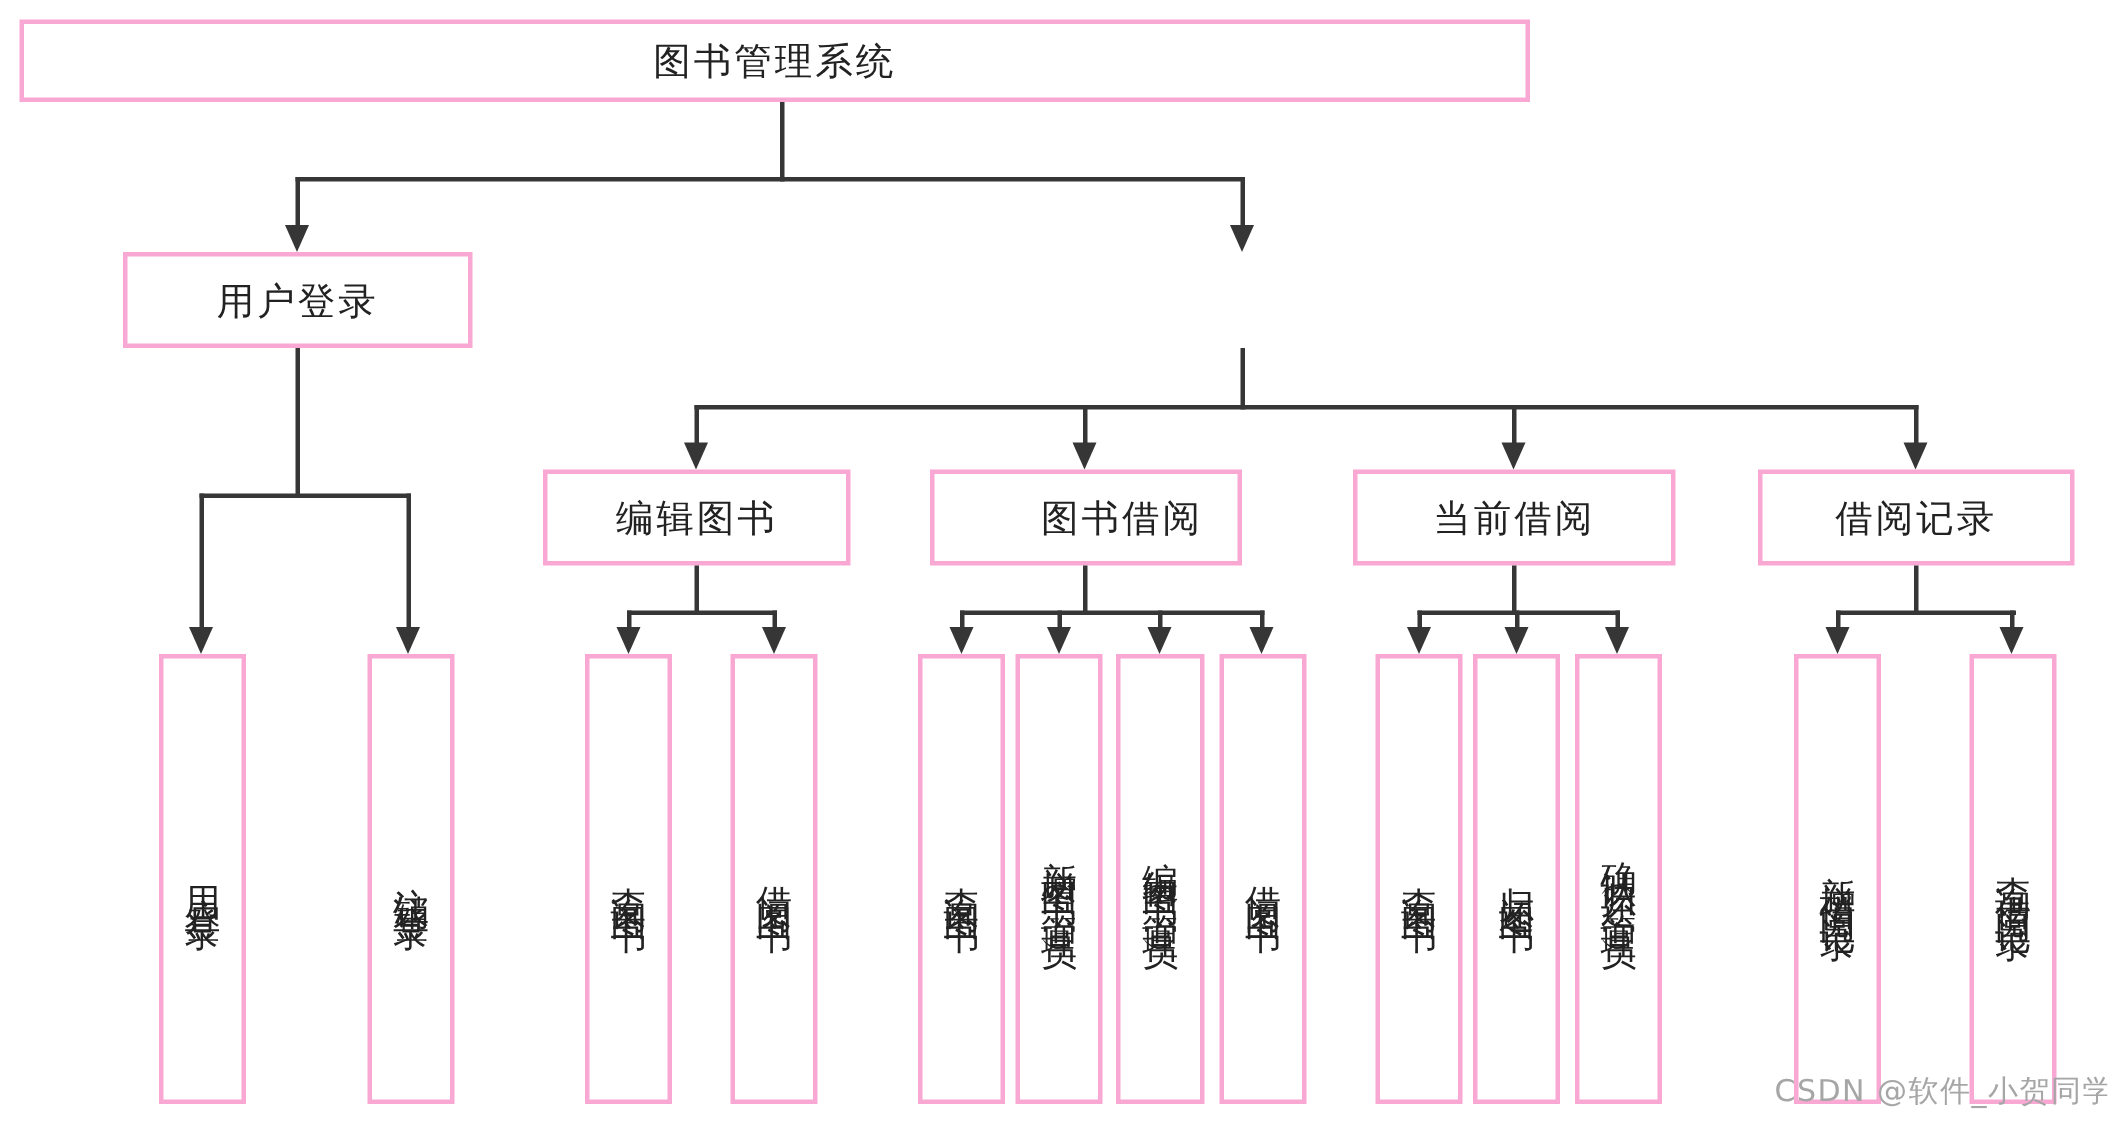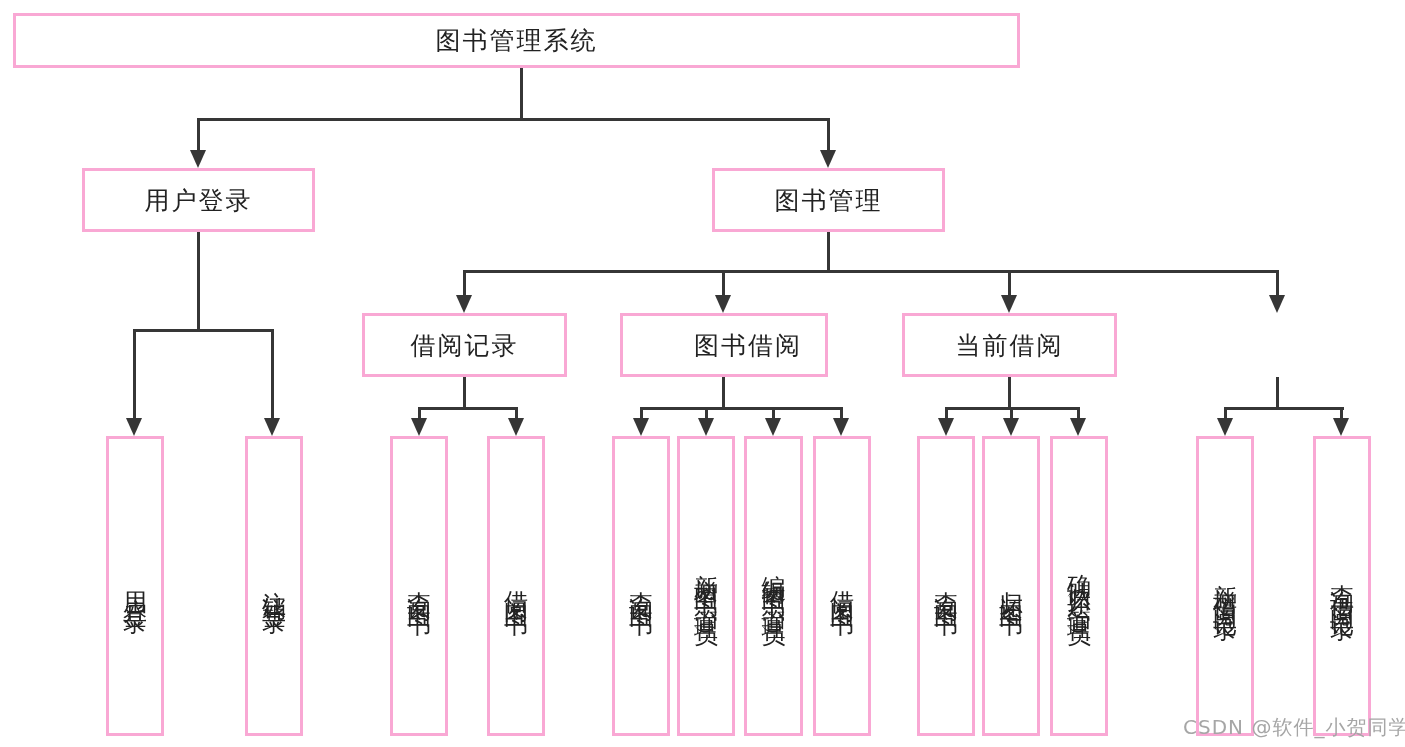--- a/index.html
+++ b/index.html
@@ -74,50 +74,50 @@
   <div class="line" style="left:520px; top:68px; width:3px; height:53px;"></div>
   <div class="line" style="left:197px; top:118px; width:632px; height:3px;"></div>
   <div class="line" style="left:197px; top:118px; width:3px; height:34px;"></div>
   <div class="arrow" style="left:190px; top:150px;"></div>
   <div class="line" style="left:827px; top:118px; width:3px; height:34px;"></div>
   <div class="arrow" style="left:820px; top:150px;"></div>
 
   <div class="box hbox" style="left:82px; top:168px; width:233px; height:64px;">
     <span>用户登录</span>
   </div>
-  <div class="box hbox" style="left:712px; top:168px; width:233px; height:64px;">
-    <span>图书管理</span>
-  </div>
 
   <div class="line" style="left:197px; top:232px; width:3px; height:99px;"></div>
   <div class="line" style="left:133px; top:329px; width:141px; height:3px;"></div>
   <div class="line" style="left:133px; top:329px; width:3px; height:92px;"></div>
   <div class="arrow" style="left:126px; top:418px;"></div>
   <div class="line" style="left:271px; top:329px; width:3px; height:92px;"></div>
   <div class="arrow" style="left:264px; top:418px;"></div>
 
   <div class="line" style="left:827px; top:232px; width:3px; height:41px;"></div>
   <div class="line" style="left:463px; top:270px; width:816px; height:3px;"></div>
   <div class="line" style="left:463px; top:270px; width:3px; height:28px;"></div>
   <div class="arrow" style="left:456px; top:295px;"></div>
   <div class="line" style="left:722px; top:270px; width:3px; height:28px;"></div>
   <div class="arrow" style="left:715px; top:295px;"></div>
   <div class="line" style="left:1008px; top:270px; width:3px; height:28px;"></div>
   <div class="arrow" style="left:1001px; top:295px;"></div>
   <div class="line" style="left:1276px; top:270px; width:3px; height:28px;"></div>
   <div class="arrow" style="left:1269px; top:295px;"></div>
 
   <div class="box hbox" style="left:362px; top:313px; width:205px; height:64px;">
-    <span>借阅记录</span>
+    <span>编辑图书</span>
   </div>
   <div class="box hbox" style="left:620px; top:313px; width:208px; height:64px;padding-left:48px;">
     <span>图书借阅</span>
   </div>
   <div class="box hbox" style="left:902px; top:313px; width:215px; height:64px;text-align:right;">
     <span>当前借阅</span>
+  </div>
+  <div class="box hbox" style="left:1172px; top:313px; width:211px; height:64px;">
+    <span>借阅记录</span>
   </div>
 
   <div class="line" style="left:463px; top:377px; width:3px; height:33px;"></div>
   <div class="line" style="left:418px; top:407px; width:100px; height:3px;"></div>
   <div class="line" style="left:418px; top:407px; width:3px; height:15px;"></div>
   <div class="arrow" style="left:411px; top:418px;"></div>
   <div class="line" style="left:515px; top:407px; width:3px; height:15px;"></div>
   <div class="arrow" style="left:508px; top:418px;"></div>
 
   <div class="line" style="left:722px; top:377px; width:3px; height:33px;"></div>

